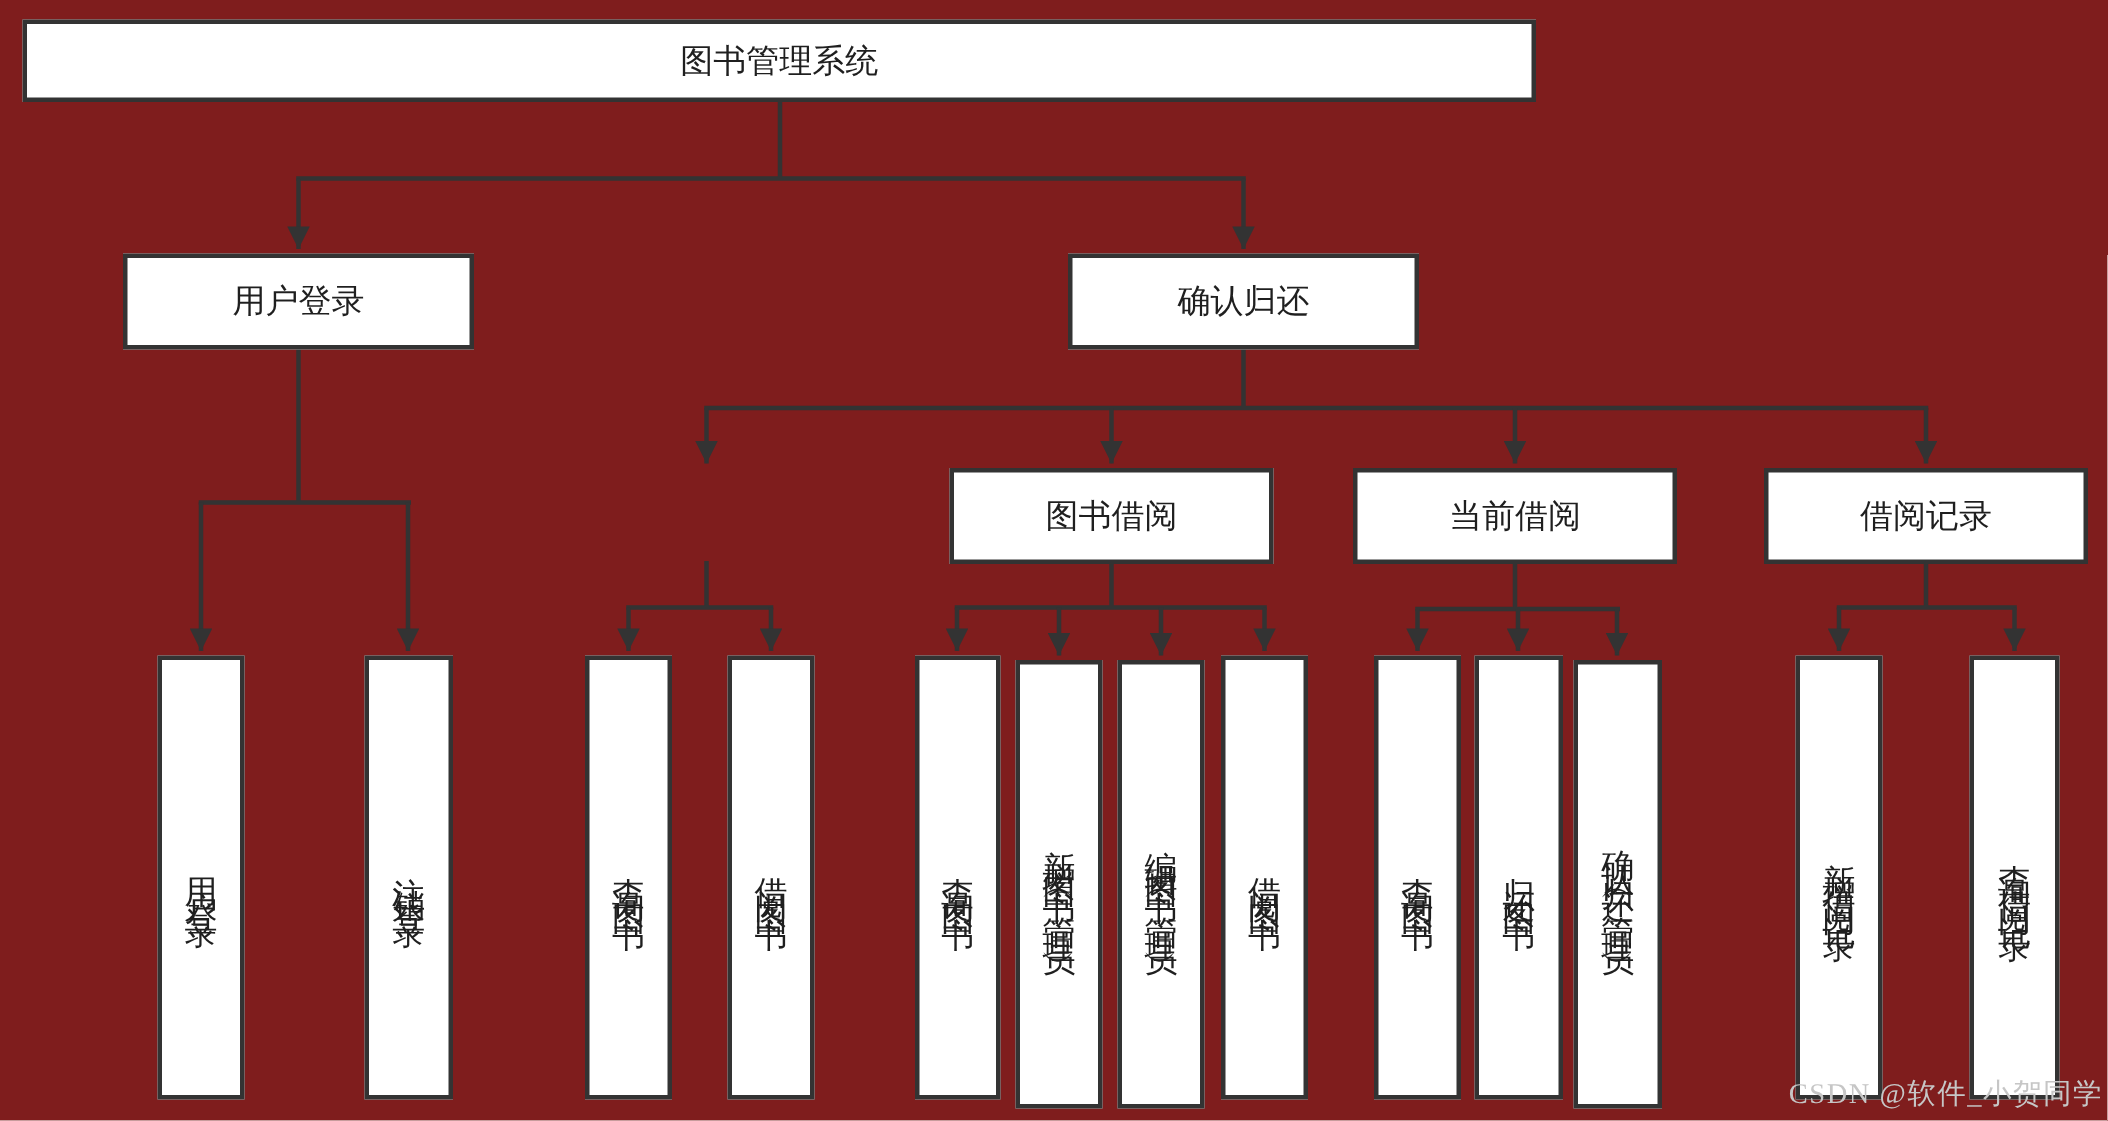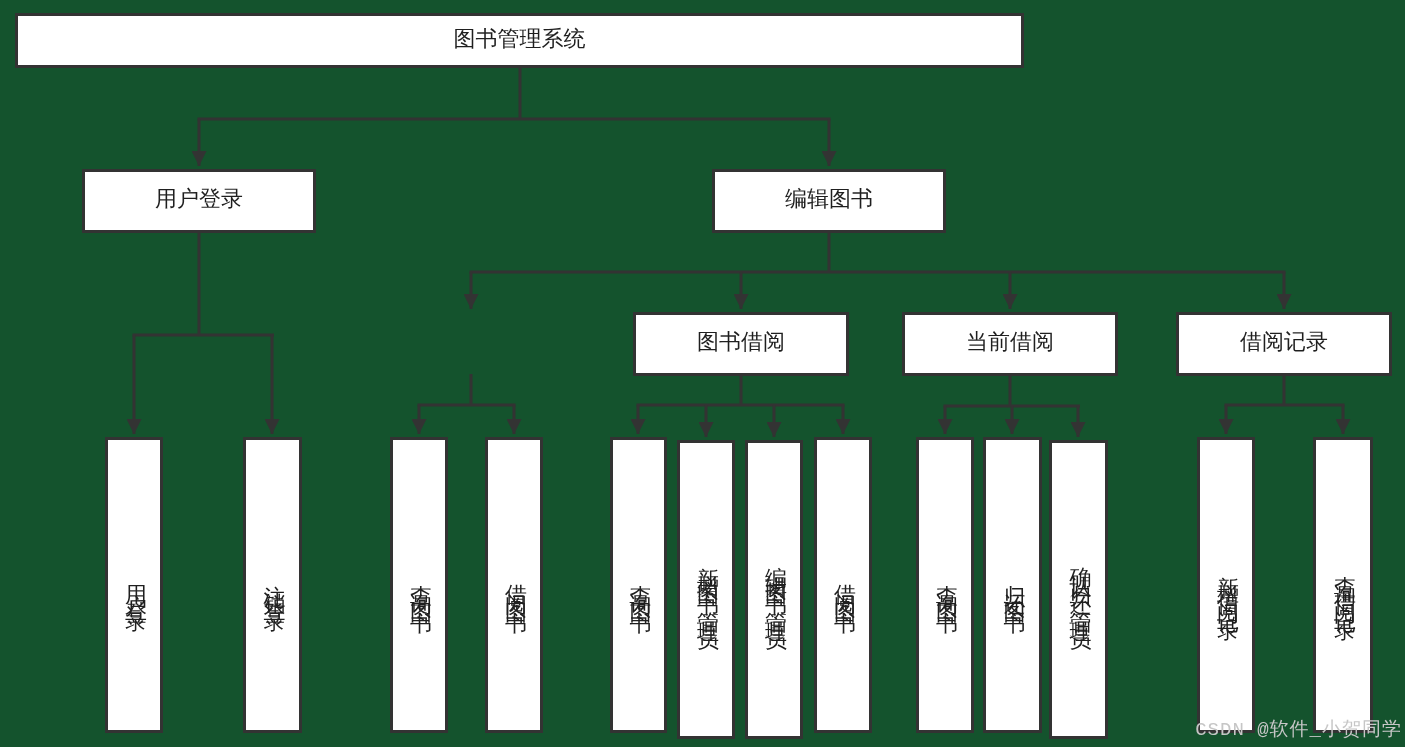--- a/index.html
+++ b/index.html
@@ -1,21 +1,21 @@
 <!DOCTYPE html>
 <html><head>
 <meta charset="utf-8">
 <style>
   html,body{margin:0;padding:0;background:#ffffff;}
   .canvas{
     position:relative;
     width:1405px;height:747px;
-    background:#14532d;
+    background:#7f1d1d;
     overflow:hidden;
-    font-family:Liberation Mono, monospace;
+    font-family:Liberation Serif, serif;
   }
   .wires{position:absolute;left:0;top:0;}
   .box{
     position:absolute;
     box-sizing:border-box;
     border:3px solid #333333;
     background:#ffffff;
     display:flex;
     align-items:center;
     justify-content:center;
@@ -89,21 +89,21 @@
   </svg>
 
   <div class="box h" style="left:15px;top:13px;width:1009px;height:55px">
     <span>图书管理系统</span>
   </div>
 
   <div class="box h" style="left:82px;top:169px;width:234px;height:64px">
     <span>用户登录</span>
   </div>
   <div class="box h" style="left:712px;top:169px;width:234px;height:64px">
-    <span>编辑图书</span>
+    <span>确认归还</span>
   </div>
 
   <div class="box h" style="left:633px;top:312px;width:216px;height:64px">
     <span>图书借阅</span>
   </div>
   <div class="box h" style="left:902px;top:312px;width:216px;height:64px">
     <span>当前借阅</span>
   </div>
   <div class="box h" style="left:1176px;top:312px;width:216px;height:64px">
     <span>借阅记录</span>

